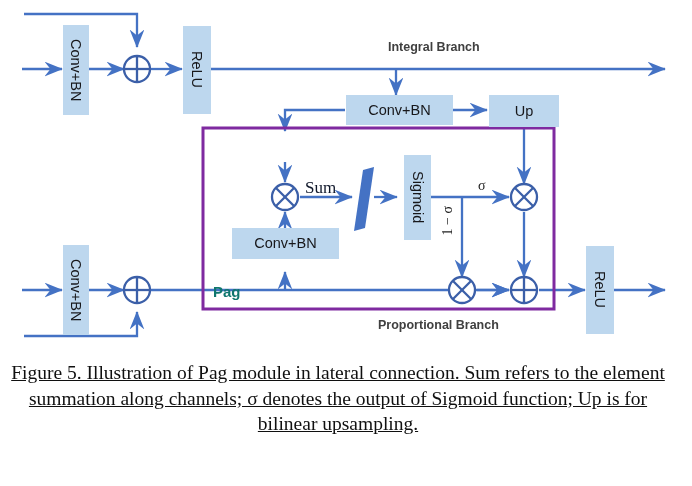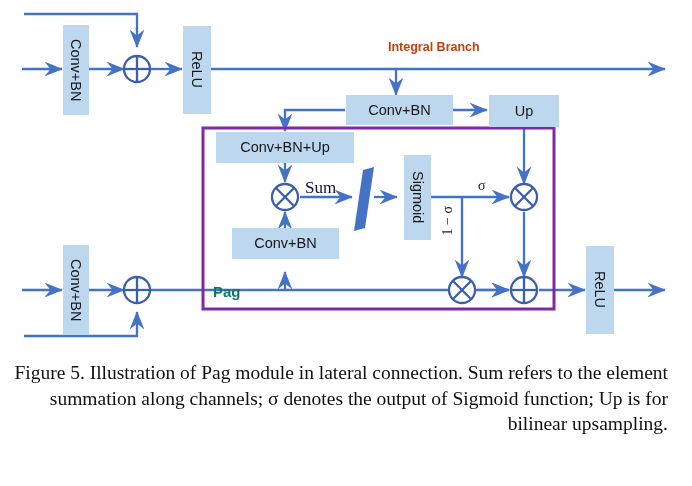--- a/index.html
+++ b/index.html
@@ -23,21 +23,21 @@
   .vert-box{
     writing-mode:vertical-rl;
     text-orientation:mixed;
   }
 
   .branch-label{
     position:absolute;
     font-family:"Liberation Sans",sans-serif;
     font-weight:bold;
     font-size:12.5px;
-    color:#c2410c;
+    color:#404040;
     white-space:nowrap;
     padding-left:46px;
   }
   .pag-label{
     position:absolute;
     font-family:"Liberation Sans",sans-serif;
     font-weight:bold;
     font-size:15px;
     color:#0f766e;
     white-space:nowrap;
@@ -66,21 +66,22 @@
     text-orientation:mixed;
     transform:rotate(180deg);
   }
 
   #caption{
     position:absolute;left:8px;top:360px;width:660px;
     font-family:"Liberation Serif",serif;
     font-size:19.5px;
     line-height:1.32;
     color:#101010;
-    text-align:right;
+    text-align:center;
+    text-decoration:underline;
   }
 </style>
 </head>
 <body>
 
 <div id="figure">
 
   <svg id="svg-layer" viewBox="0 0 692 350">
     <defs>
       <marker id="ah" markerWidth="9" markerHeight="9" refX="7.6" refY="3.2" orient="auto" markerUnits="strokeWidth">
@@ -174,42 +175,40 @@
   </div>
 
   <div class="node-box" style="left:346px;top:95px;width:107px;height:30px;">
     <span>Conv+BN</span>
   </div>
 
   <div class="node-box" style="left:489px;top:95px;width:70px;height:32px;align-items:center;">
     <span>Up</span>
   </div>
 
-  <div class="node-box" style="left:216px;top:132px;width:138px;height:31px;">
-    <span>Conv+BN+Up</span>
-  </div>
 
   <div class="node-box vert-box" style="left:404px;top:155px;width:27px;height:85px;">
     <span>Sigmoid</span>
   </div>
 
   <div class="node-box" style="left:232px;top:228px;width:107px;height:31px;">
     <span>Conv+BN</span>
   </div>
 
   <div class="node-box vert-box" style="left:63px;top:245px;width:26px;height:90px;">
     <span>Conv+BN</span>
   </div>
 
   <div class="node-box vert-box" style="left:586px;top:246px;width:28px;height:88px;">
     <span>ReLU</span>
   </div>
 
   <div class="branch-label" style="left:342px;top:40px;">Integral Branch</div>
 
+  <div class="branch-label" style="left:332px;top:318px;">Proportional Branch</div>
 
   <div class="pag-label" style="left:213px;top:283px;">Pag</div>
 
   <div class="serif-label" style="left:305px;top:178px;">Sum</div>
 
   <div class="sigma-label" style="left:478px;top:178px;">σ</div>
 
   <div class="rot-label" style="left:440px;top:206px;">1 − σ</div>
 
 </div>

